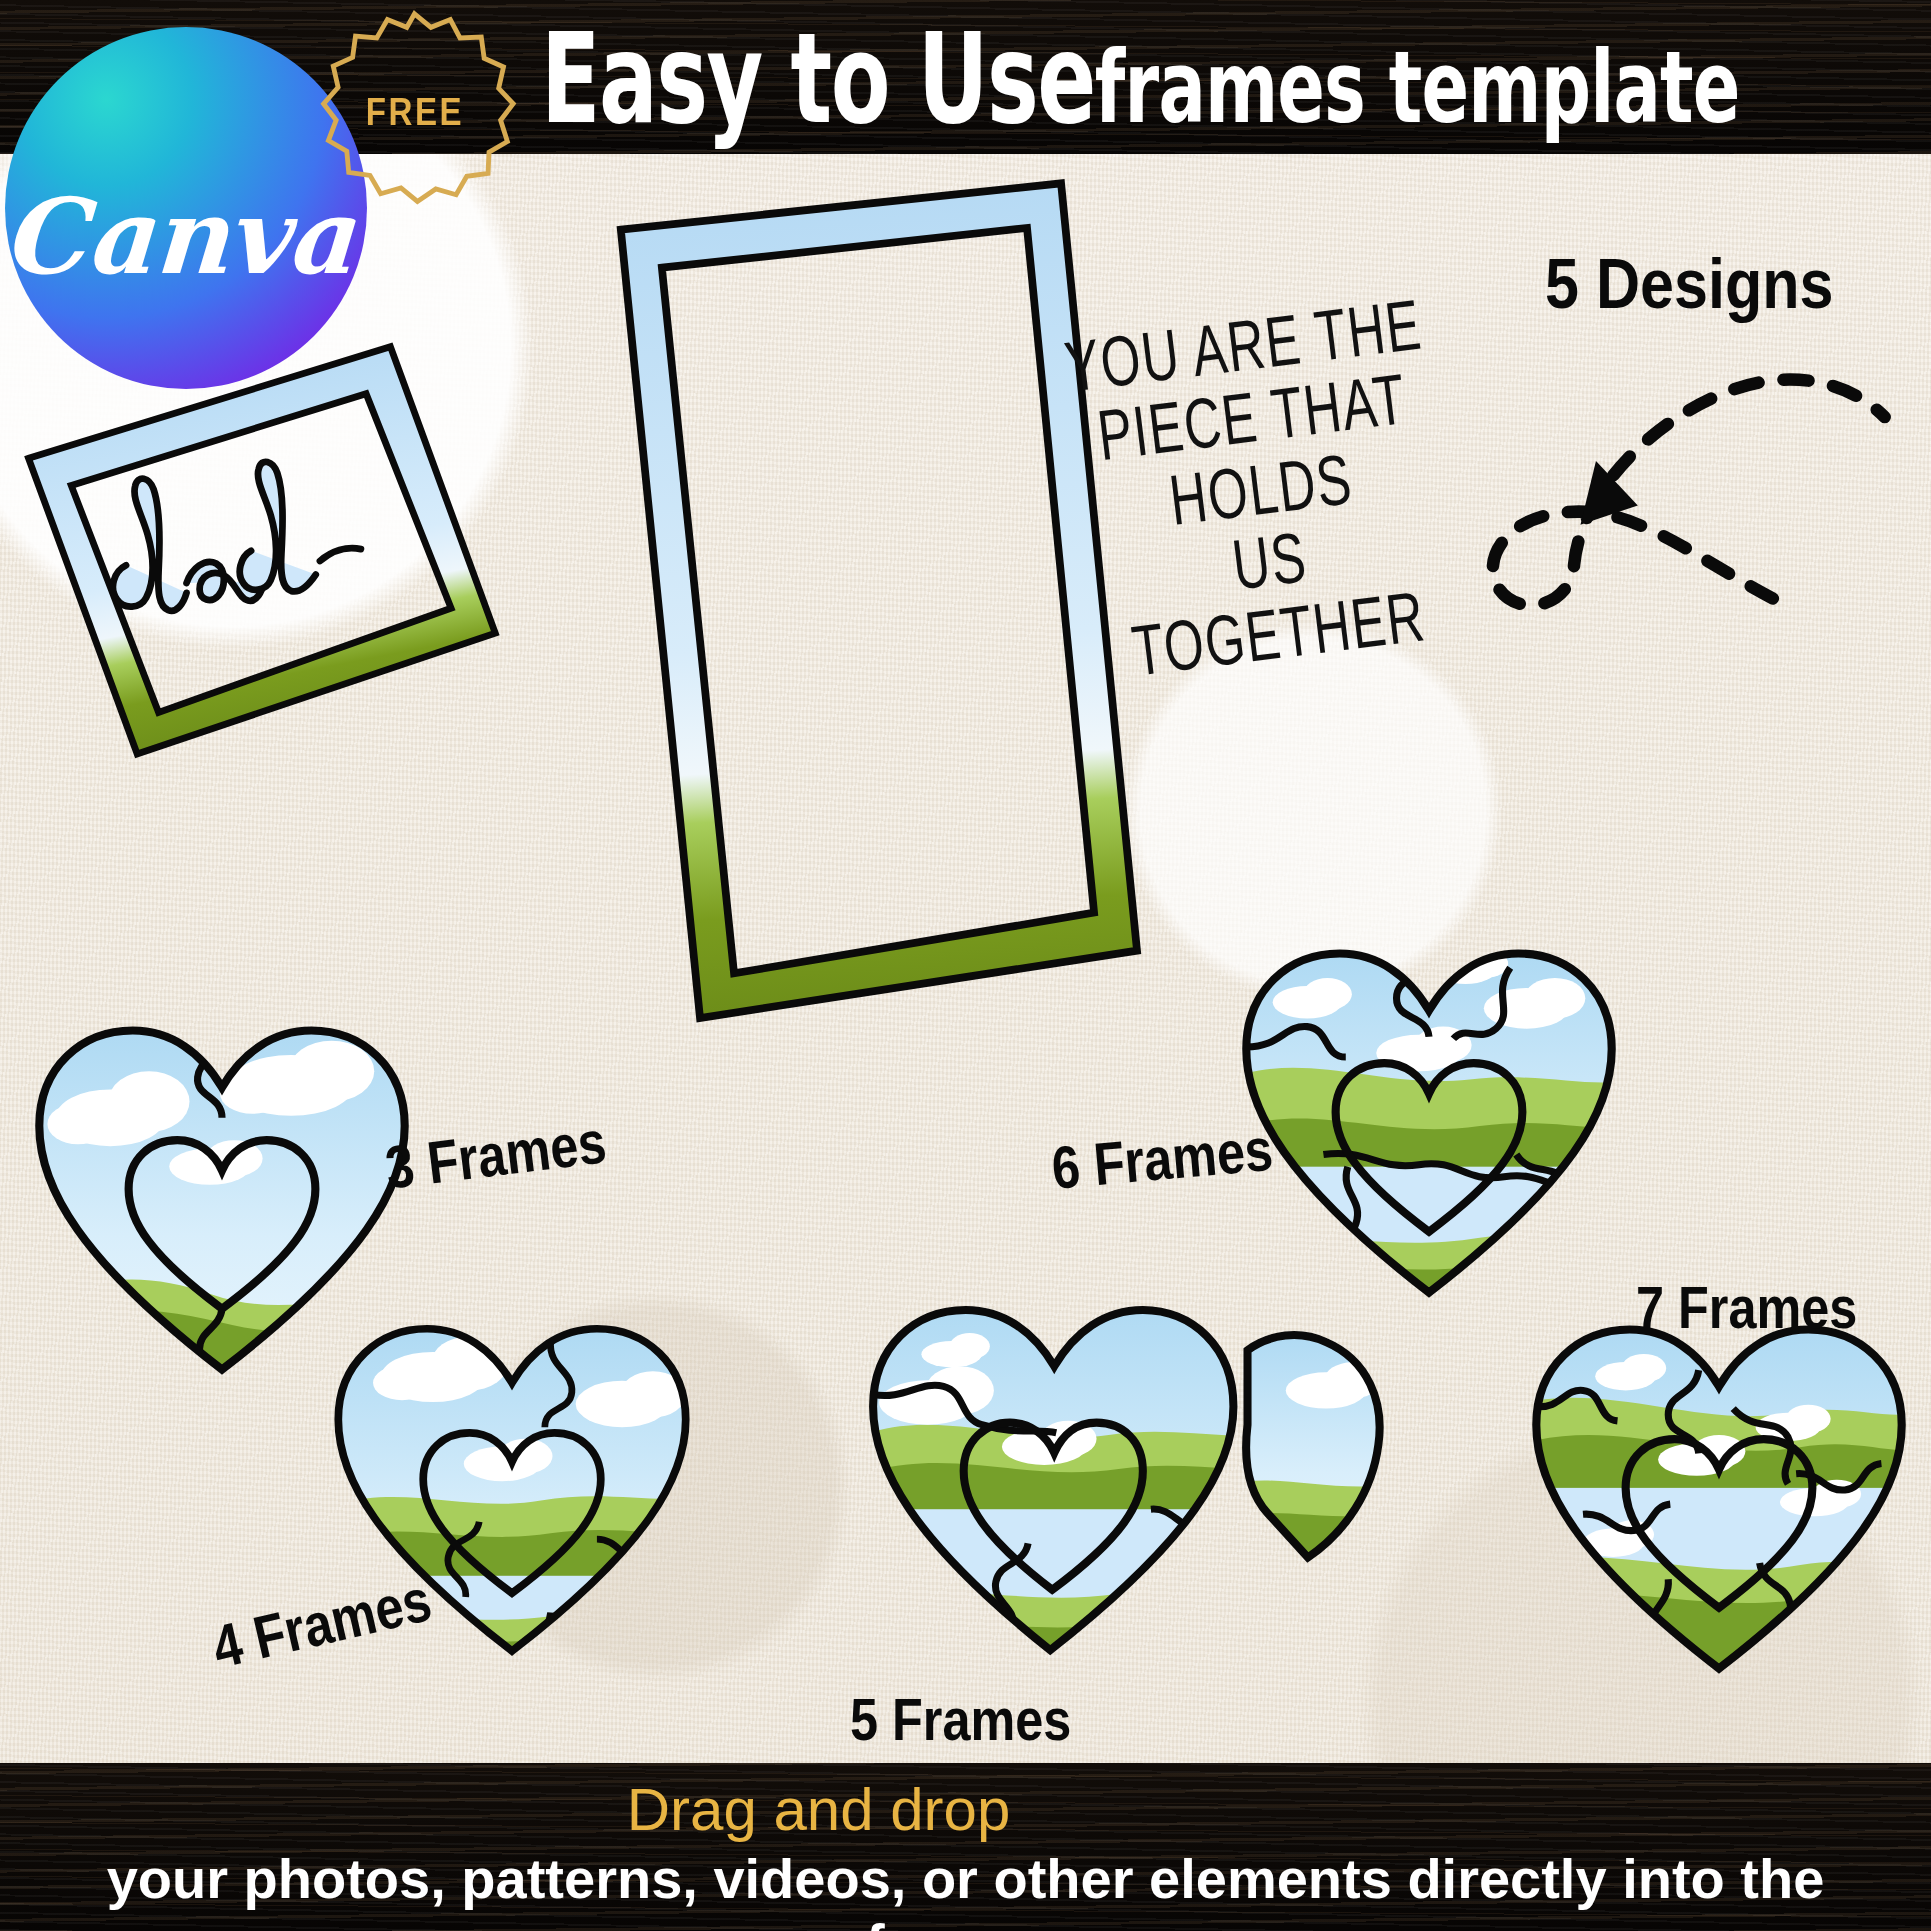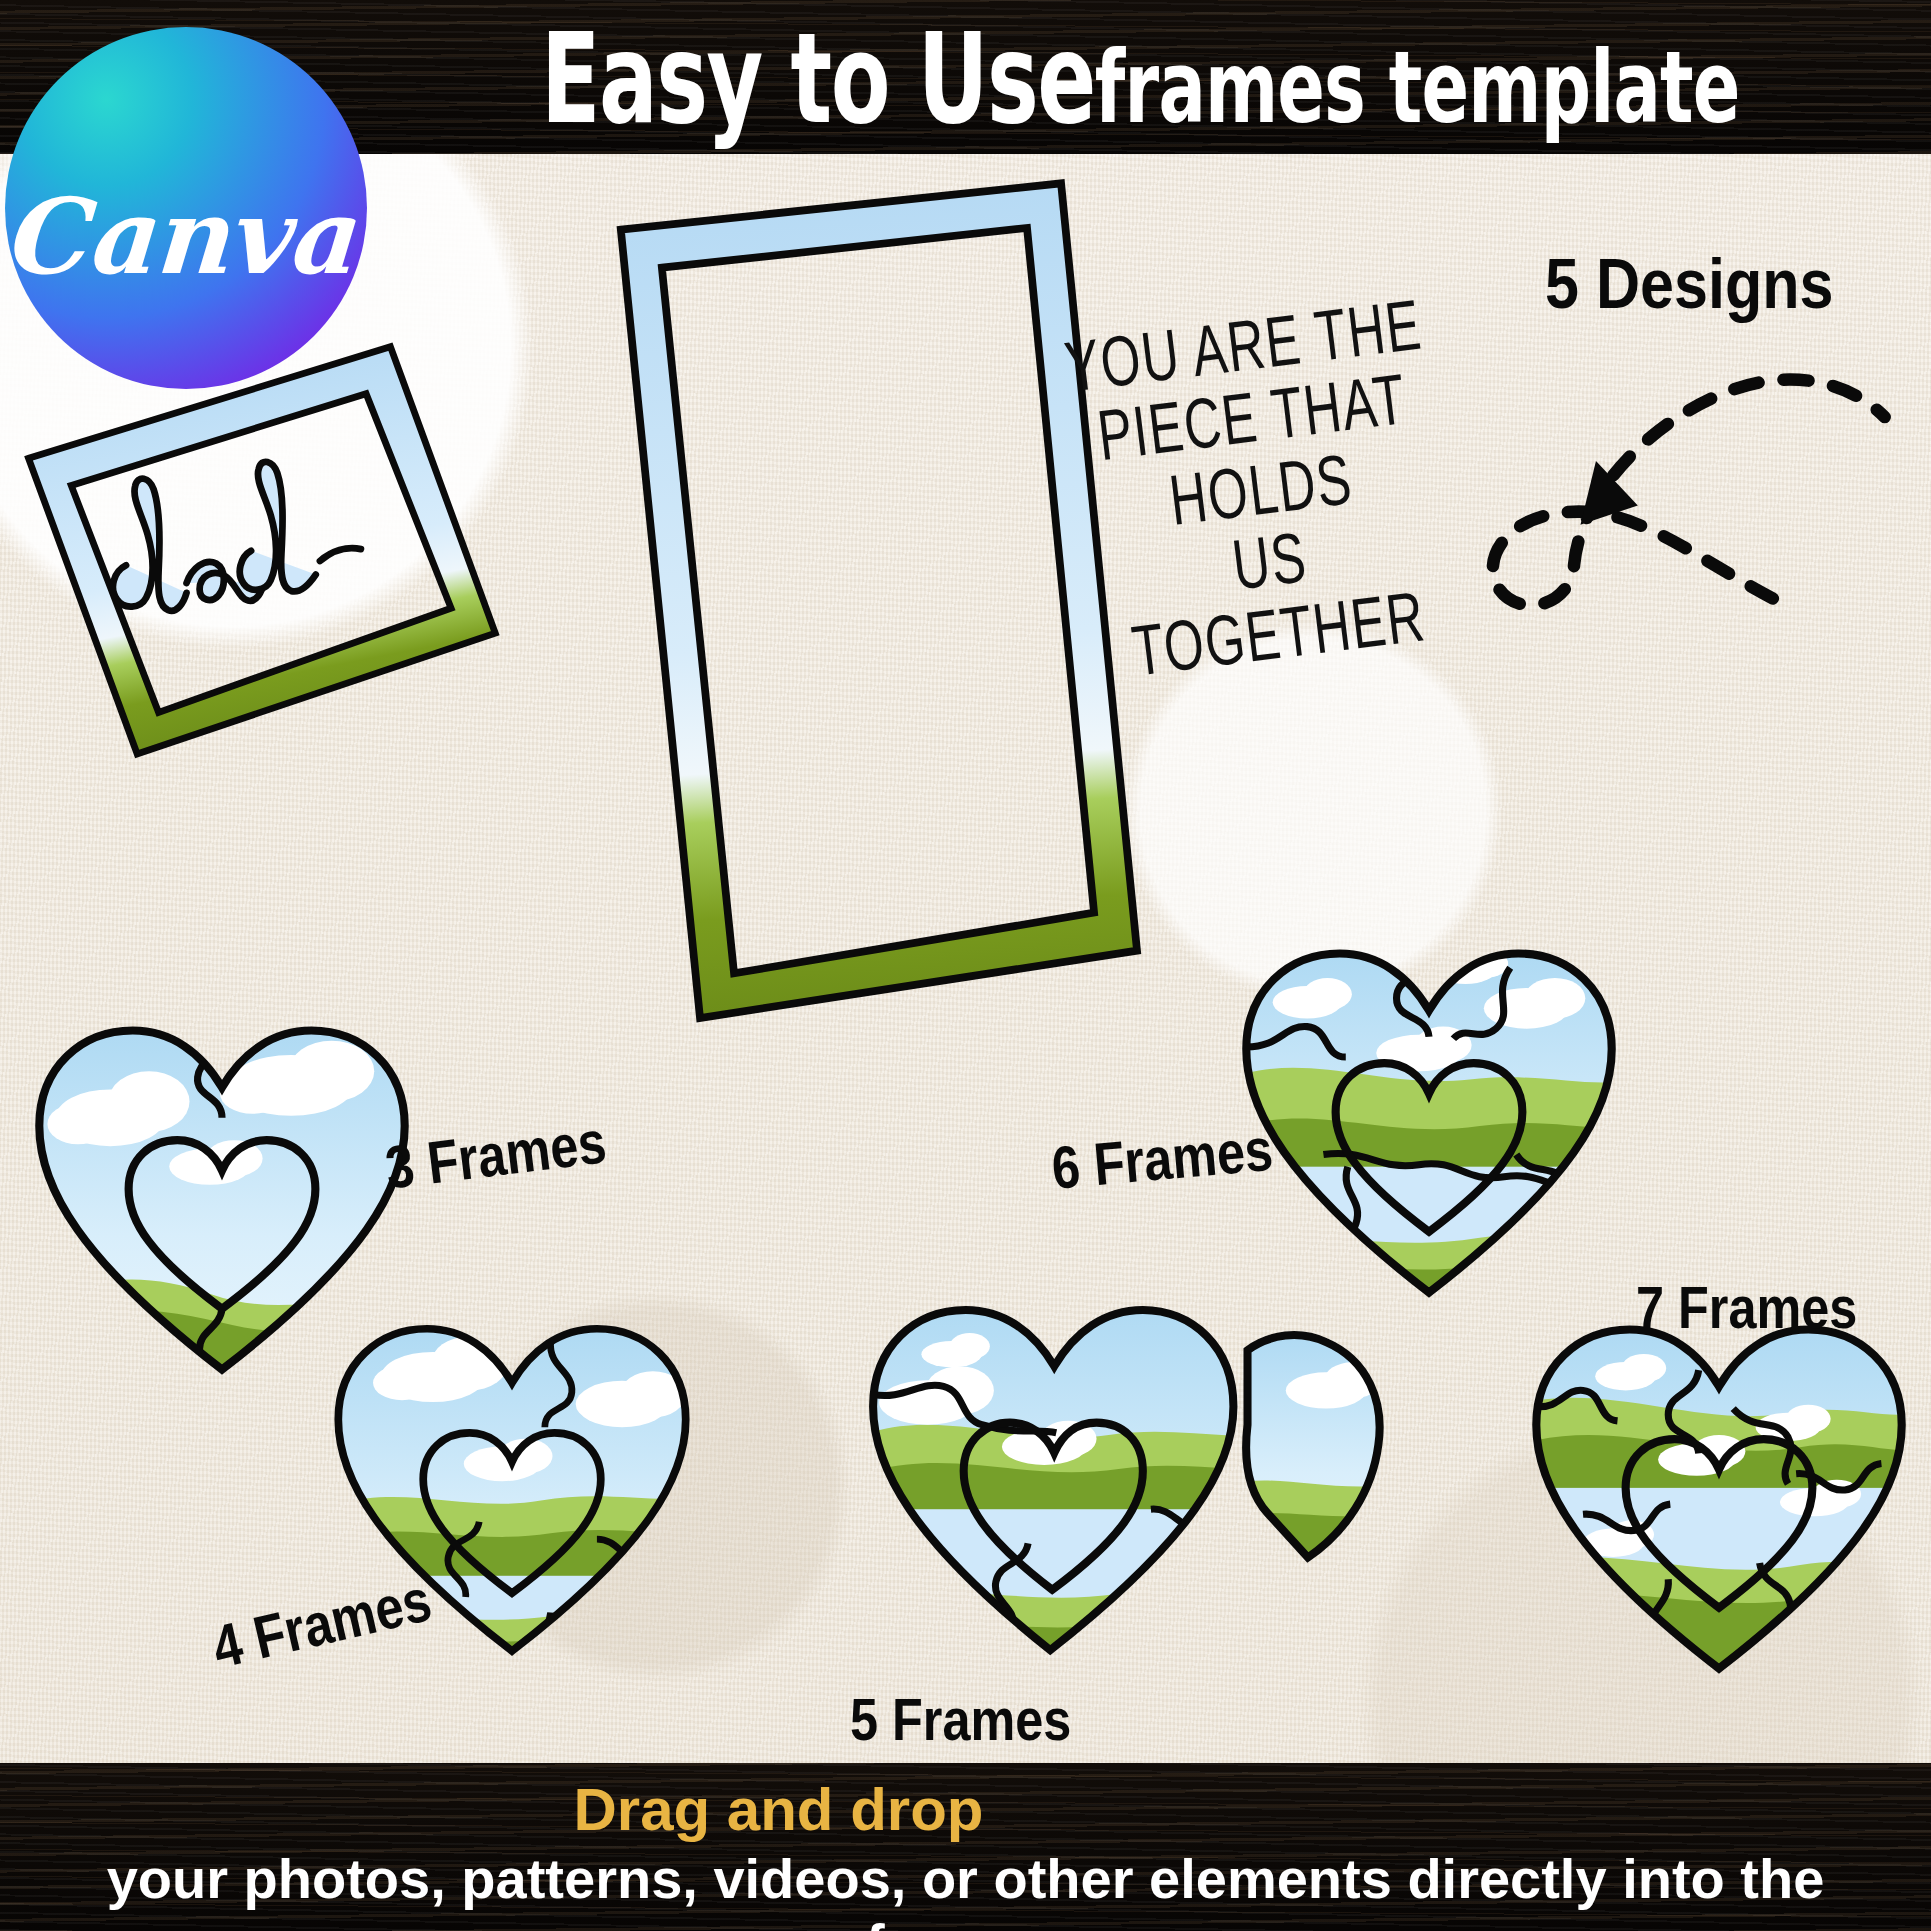--- a/index.html
+++ b/index.html
@@ -89,22 +89,23 @@
     text-align:center;color:#111;line-height:1.02;
     font-family:"Liberation Sans Narrow","Liberation Sans",sans-serif;
     font-size:71px;letter-spacing:1.9px;
     transform:rotate(-7deg) scaleX(.72);transform-origin:center center;
   }
   .quote span{display:block;}
 
   
   .foot1{
     position:absolute;left:0;top:1775px;width:1557px;text-align:center;
-    color:#e8b443;font-weight:bold;font-size:60px;
-    font-family:"Liberation Sans Narrow","Liberation Sans",sans-serif;
+    color:#e8b443;font-weight:normal;font-size:60px;
+    font-family:"Liberation Sans Narrow","Liberation Sans",sans-serif;
+    padding-left:40px;
   }
   .foot2{
     position:absolute;left:0;top:1846px;width:1931px;text-align:center;
     color:#ffffff;font-weight:bold;font-size:56px;
     font-family:"Liberation Sans Narrow","Liberation Sans",sans-serif;
   }
 
   svg{display:block;overflow:visible;}
   .abs{position:absolute;}
 </style>
@@ -395,20 +396,29 @@
     </svg>
   </div>
   <div class="frm-label" style="left:850px;top:1685px;transform:scaleX(.84);">5 Frames</div>
 
   <div class="wood top"></div>
 
   <div class="canva">
     <span class="word">Canva</span>
   </div>
 
+  <div class="free-badge">
+    <svg width="208" height="208" viewBox="0 0 215 215" style="position:absolute;left:0;top:0;">
+      <path d="M107 6 L124 20 L144 12 L154 31 L176 30 L179 52 L199 61 L194 83 L209 99 L196 116
+               L203 138 L184 149 L183 171 L161 174 L150 193 L129 187 L110 200 L93 186 L72 192
+               L61 173 L39 170 L37 148 L18 137 L26 116 L13 99 L28 82 L23 60 L43 51 L46 29 L68 31
+               L79 12 L99 20 Z" fill="none" stroke="#d7ab52" stroke-width="5"></path>
+    </svg>
+    <span class="lbl">FREE</span>
+  </div>
 
   <div class="title">
     <span class="big">Easy to Use</span><span class="small">frames template</span>
   </div>
 
   <div class="wood bottom"></div>
   <div class="foot1">Drag and drop</div>
   <div class="foot2">your photos, patterns, videos, or other elements directly into the frames.</div>
 
 </div>

